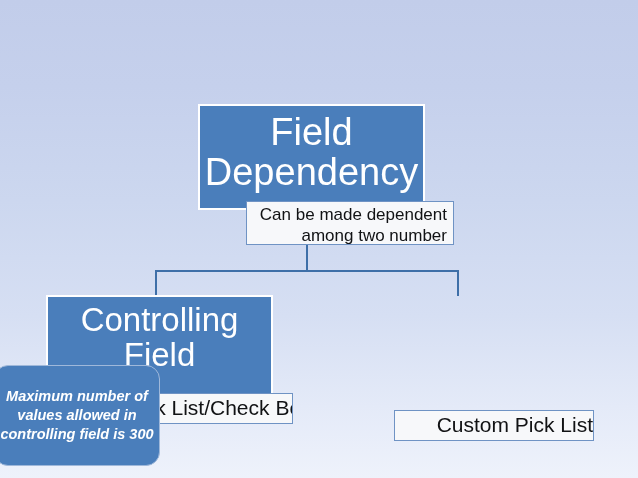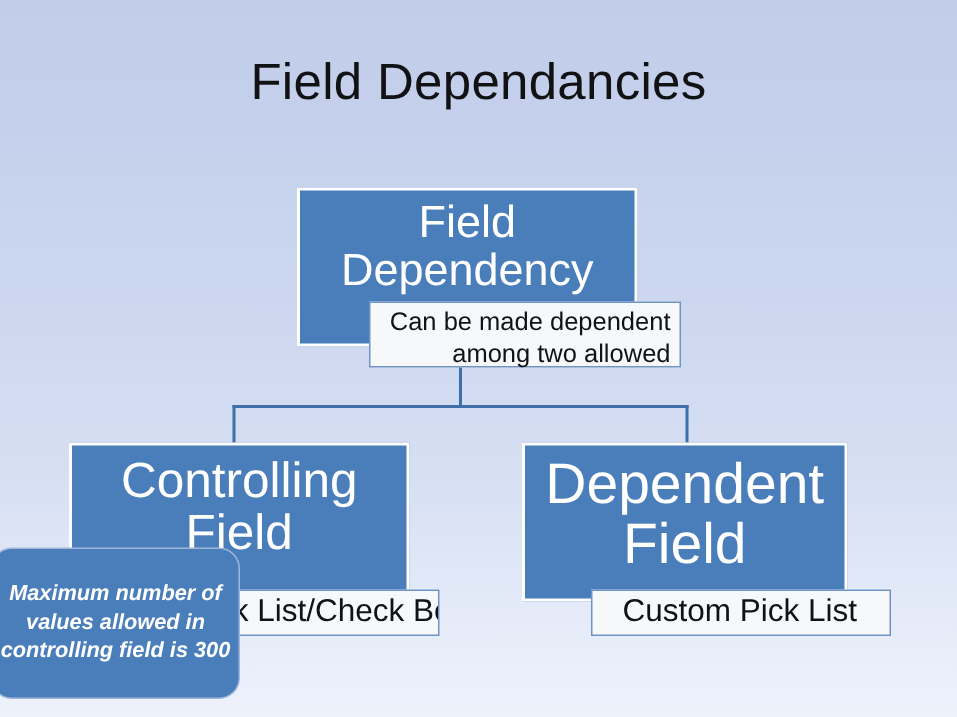--- a/index.html
+++ b/index.html
@@ -65,24 +65,24 @@
     line-height: 1.06;
     overflow: visible;
   }
   .node > span {
     display: block;
     width: 100%;
     padding-top: 6px;
   }
   #node-root {
     left: 198px;
-    top: 125px;
+    top: 104px;
     width: 227px;
     height: 106px;
-    font-size: 30px;
+    font-size: 38px;
   }
   #node-controlling {
     left: 46px;
     top: 295px;
     width: 227px;
     height: 106px;
     font-size: 33px;
   }
   #node-dependent {
     left: 348px;
@@ -116,26 +116,26 @@
     width: 172px;
     height: 31px;
     text-align: center;
     font-size: 21px;
     padding: 1px 4px;
     white-space: nowrap;
     overflow: hidden;
   }
   #label-dependent {
     left: 394px;
-    top: 393px;
+    top: 410px;
     width: 200px;
     height: 31px;
-    text-align: left;
+    text-align: right;
     font-size: 21px;
-    padding: 1px 20px;
+    padding: 1px 0;
     white-space: nowrap;
   }
 
   
   #callout-max-values {
     position: absolute;
     left: -6px;
     top: 365px;
     width: 166px;
     height: 101px;
@@ -157,40 +157,36 @@
     display: block;
     width: 100%;
     font-style: italic;
   }
 </style>
 </head>
 <body>
 
 <div id="slide">
 
-  <div class="slide-title">Field Dependancies</div>
 
   <div class="conn conn-v" style="left:306px; top:218px; width:2px; height:54px;"></div>
   <div class="conn conn-h" style="left:155px; top:270px; width:304px; height:2px;"></div>
   <div class="conn conn-v" style="left:155px; top:270px; width:2px; height:26px;"></div>
   <div class="conn conn-v" style="left:457px; top:270px; width:2px; height:26px;"></div>
 
   <div class="node" id="node-root">
     <span>Field Dependency</span>
   </div>
 
   <div class="node" id="node-controlling">
     <span>Controlling Field</span>
   </div>
 
-  <div class="node" id="node-dependent">
-    <span>Dependent Field</span>
-  </div>
 
-  <div class="label-box" id="label-root">Can be made dependent among two allowed</div>
+  <div class="label-box" id="label-root">Can be made dependent among two number</div>
 
   <div class="label-box" id="label-controlling">Pick List/Check Box</div>
 
   <div class="label-box" id="label-dependent">Custom Pick List</div>
 
   <div id="callout-max-values">
     <span>Maximum number of values allowed in controlling field is 300</span>
   </div>
 
 </div>

